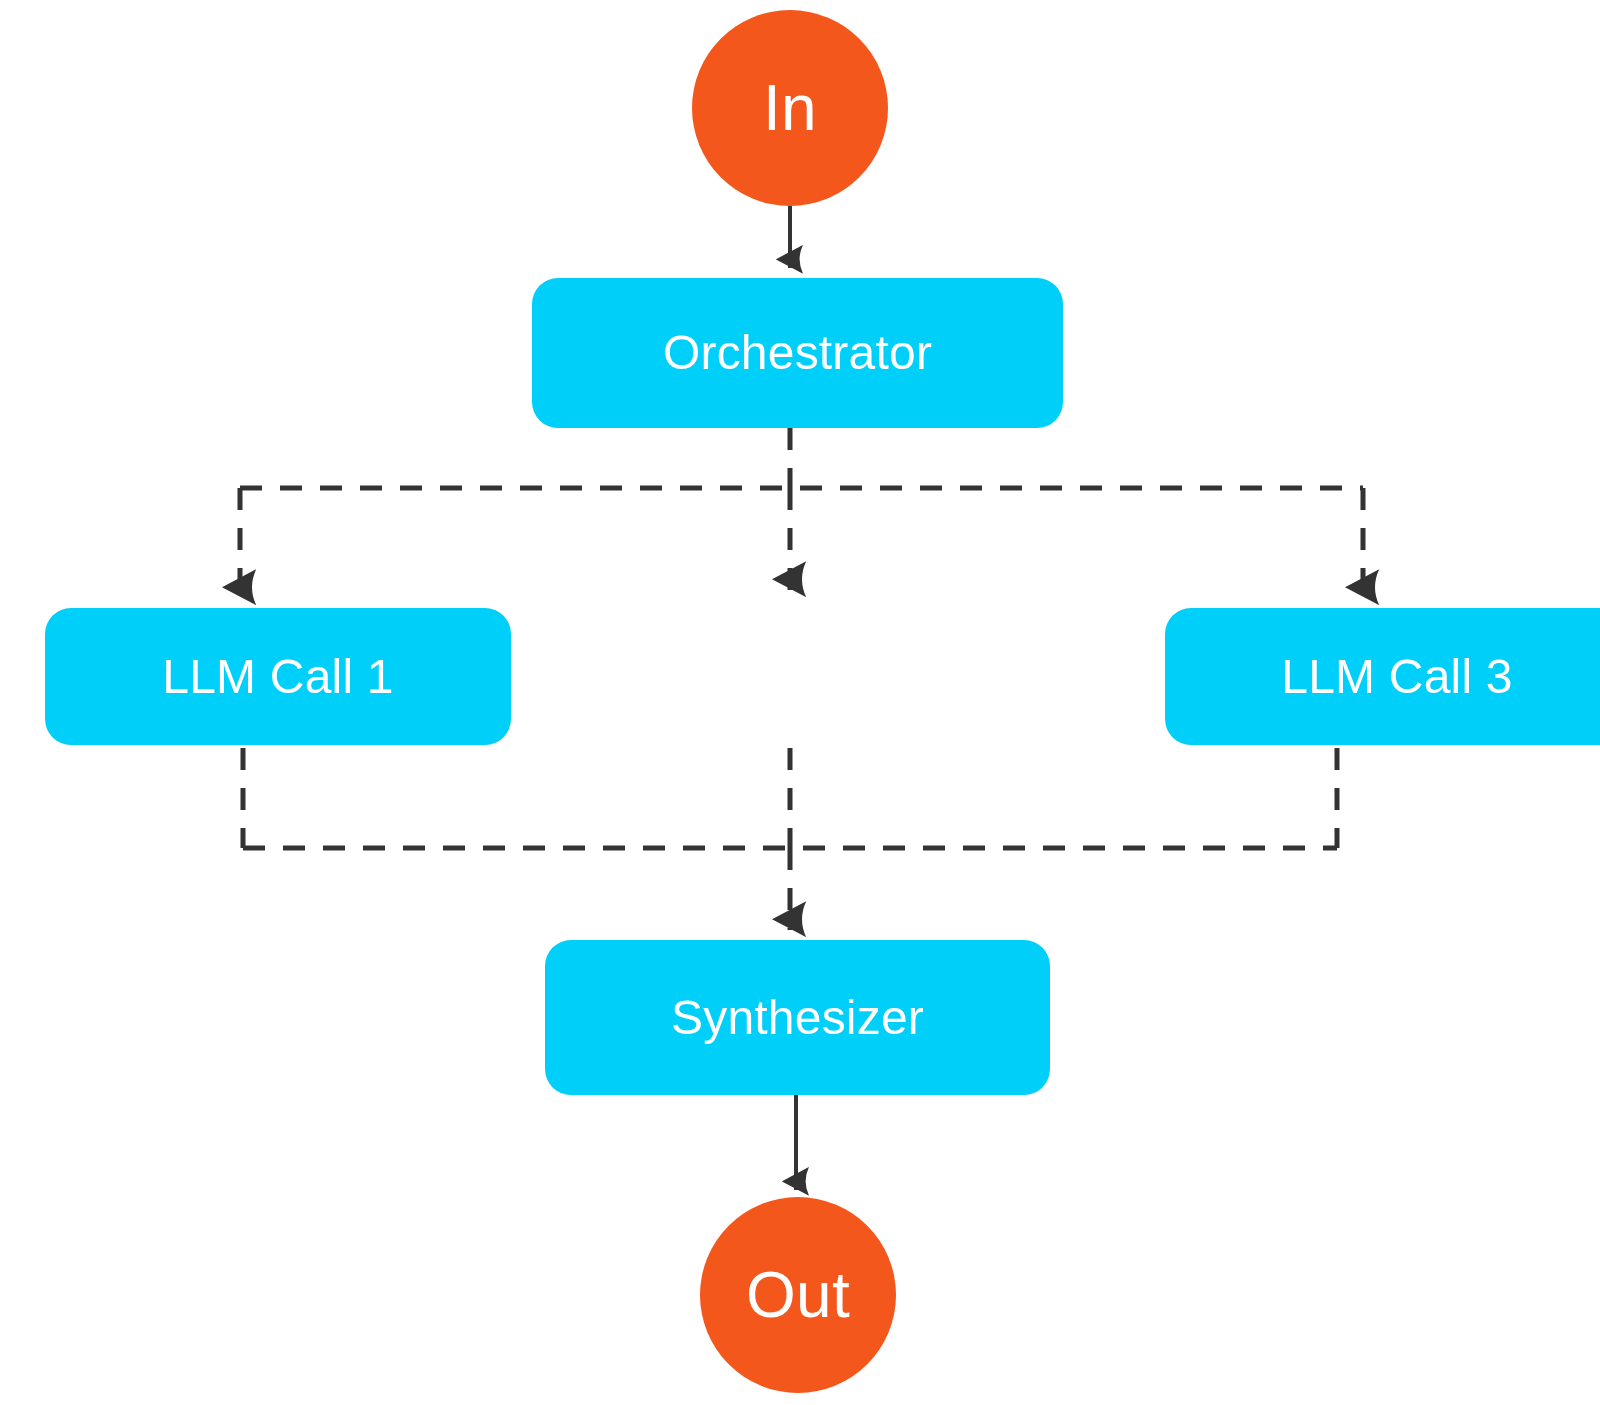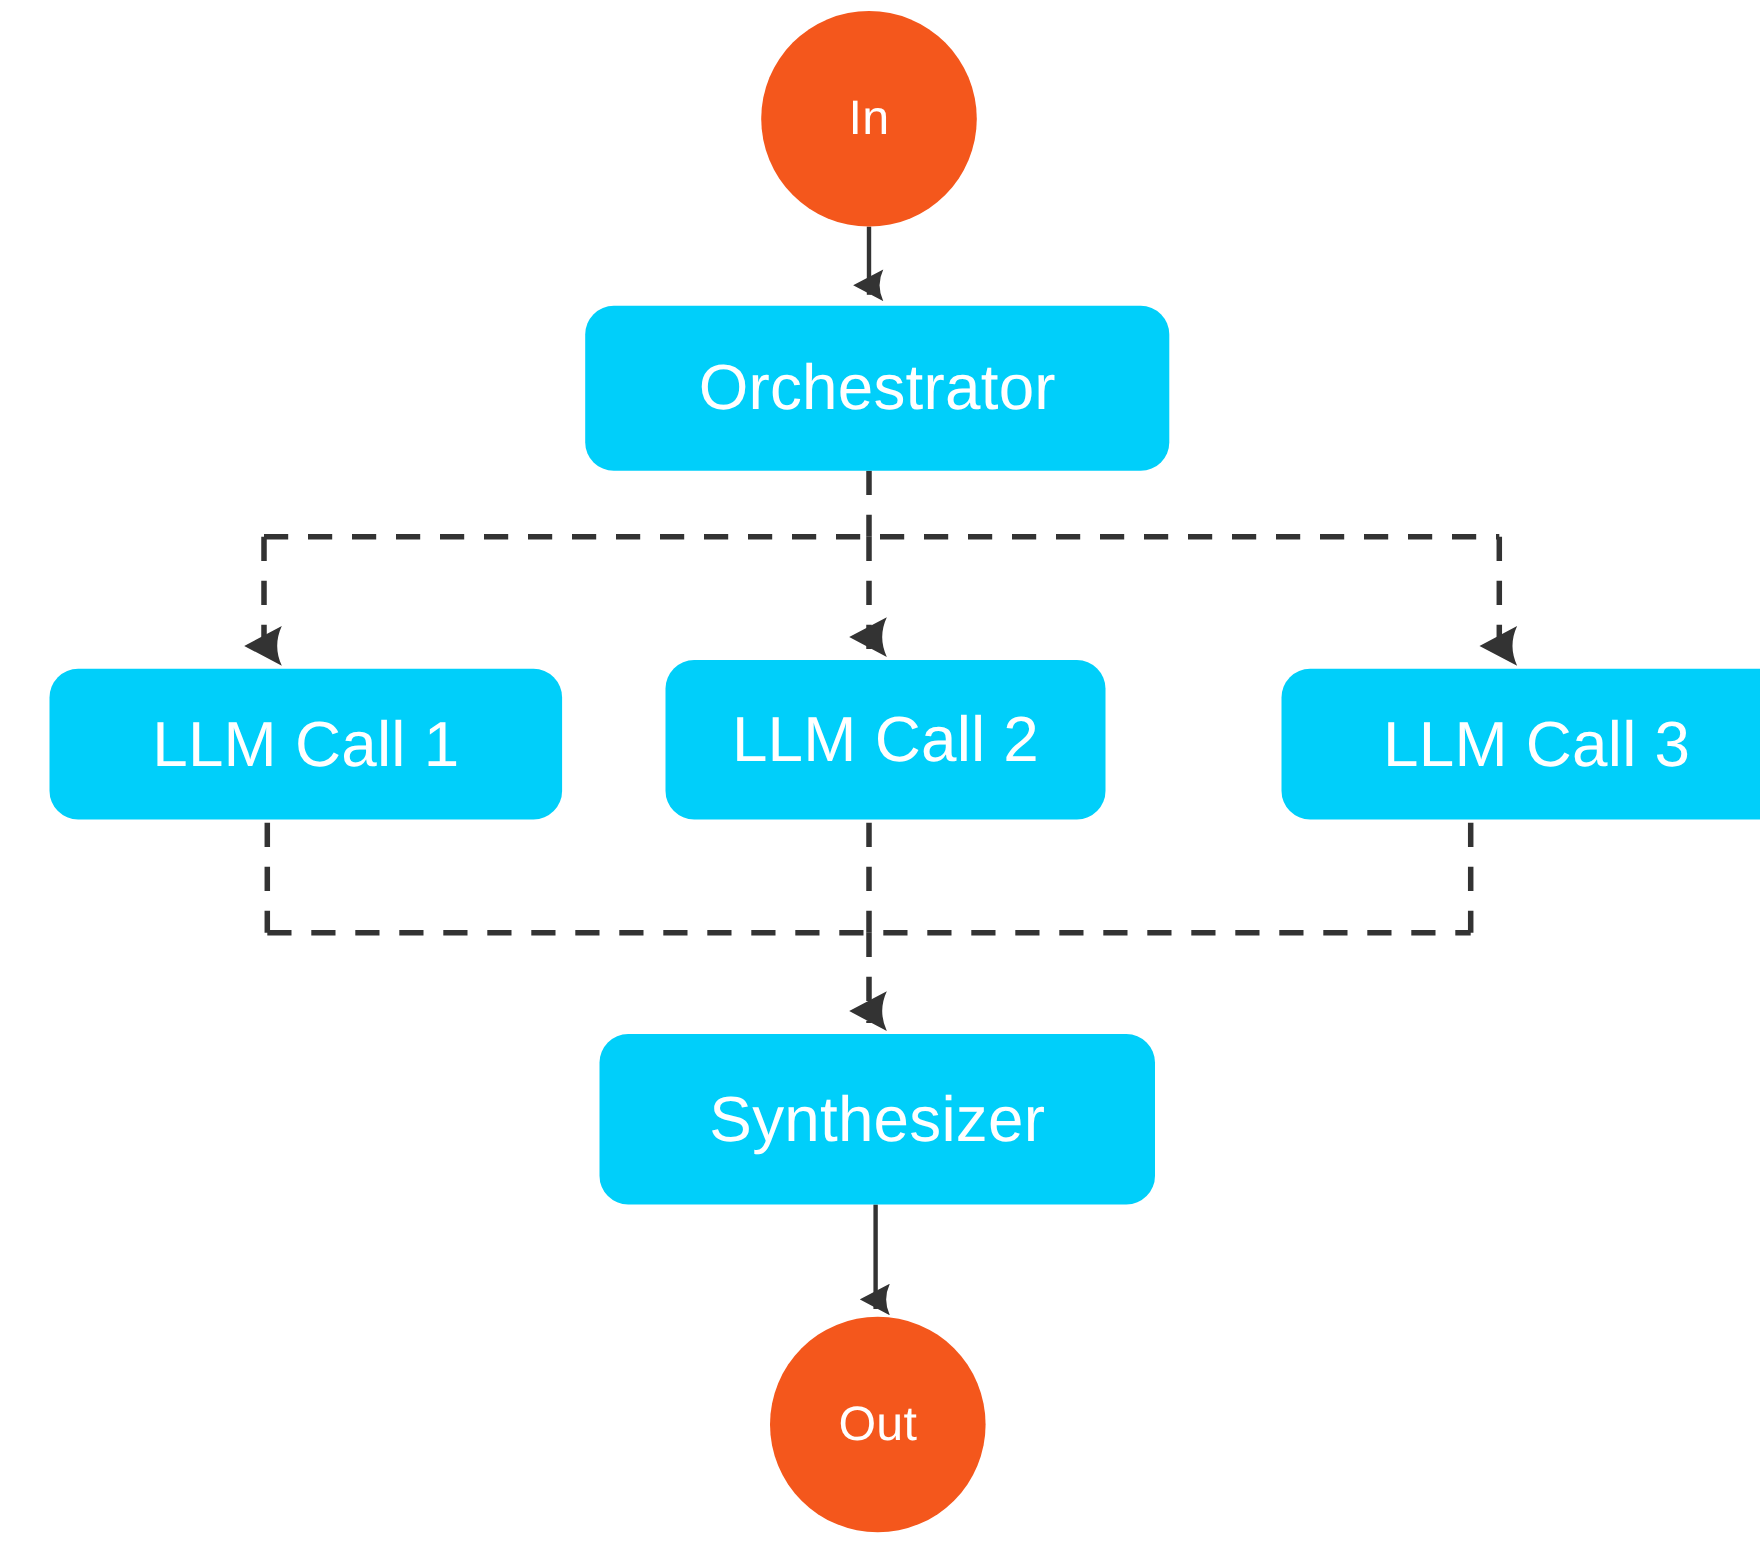--- a/index.html
+++ b/index.html
@@ -34,26 +34,26 @@
     box-sizing: border-box;
     color: #ffffff;
     text-align: center;
     line-height: 1;
     white-space: nowrap;
     user-select: none;
   }
   .node-terminal {
     background: #f4571c;
     border-radius: 50%;
-    font-size: 44px;
+    font-size: 64px;
   }
   .node-process {
     background: #00cffa;
     border-radius: 26px;
-    font-size: 58px;
+    font-size: 48px;
   }
   .node-label {
     display: block;
     letter-spacing: 0.2px;
   }
   
   #node-in        { left: 692px;  top: 10px;   width: 196px; height: 196px; }
   #node-orch      { left: 532px;  top: 278px;  width: 531px; height: 150px; }
   #node-llm1      { left: 45px;   top: 608px;  width: 466px; height: 137px; }
   #node-llm2      { left: 605px;  top: 600px;  width: 400px; height: 145px; }
@@ -106,23 +106,20 @@
   </div>
 
   <div class="node node-process" id="node-orch">
     <span class="node-label">Orchestrator</span>
   </div>
 
   <div class="node node-process" id="node-llm1">
     <span class="node-label">LLM Call 1</span>
   </div>
 
-  <div class="node node-process" id="node-llm2">
-    <span class="node-label">LLM Call 2</span>
-  </div>
 
   <div class="node node-process" id="node-llm3">
     <span class="node-label">LLM Call 3</span>
   </div>
 
   <div class="node node-terminal" id="node-out">
     <span class="node-label">Out</span>
   </div>
 
   <div class="node node-process" id="node-synth">

